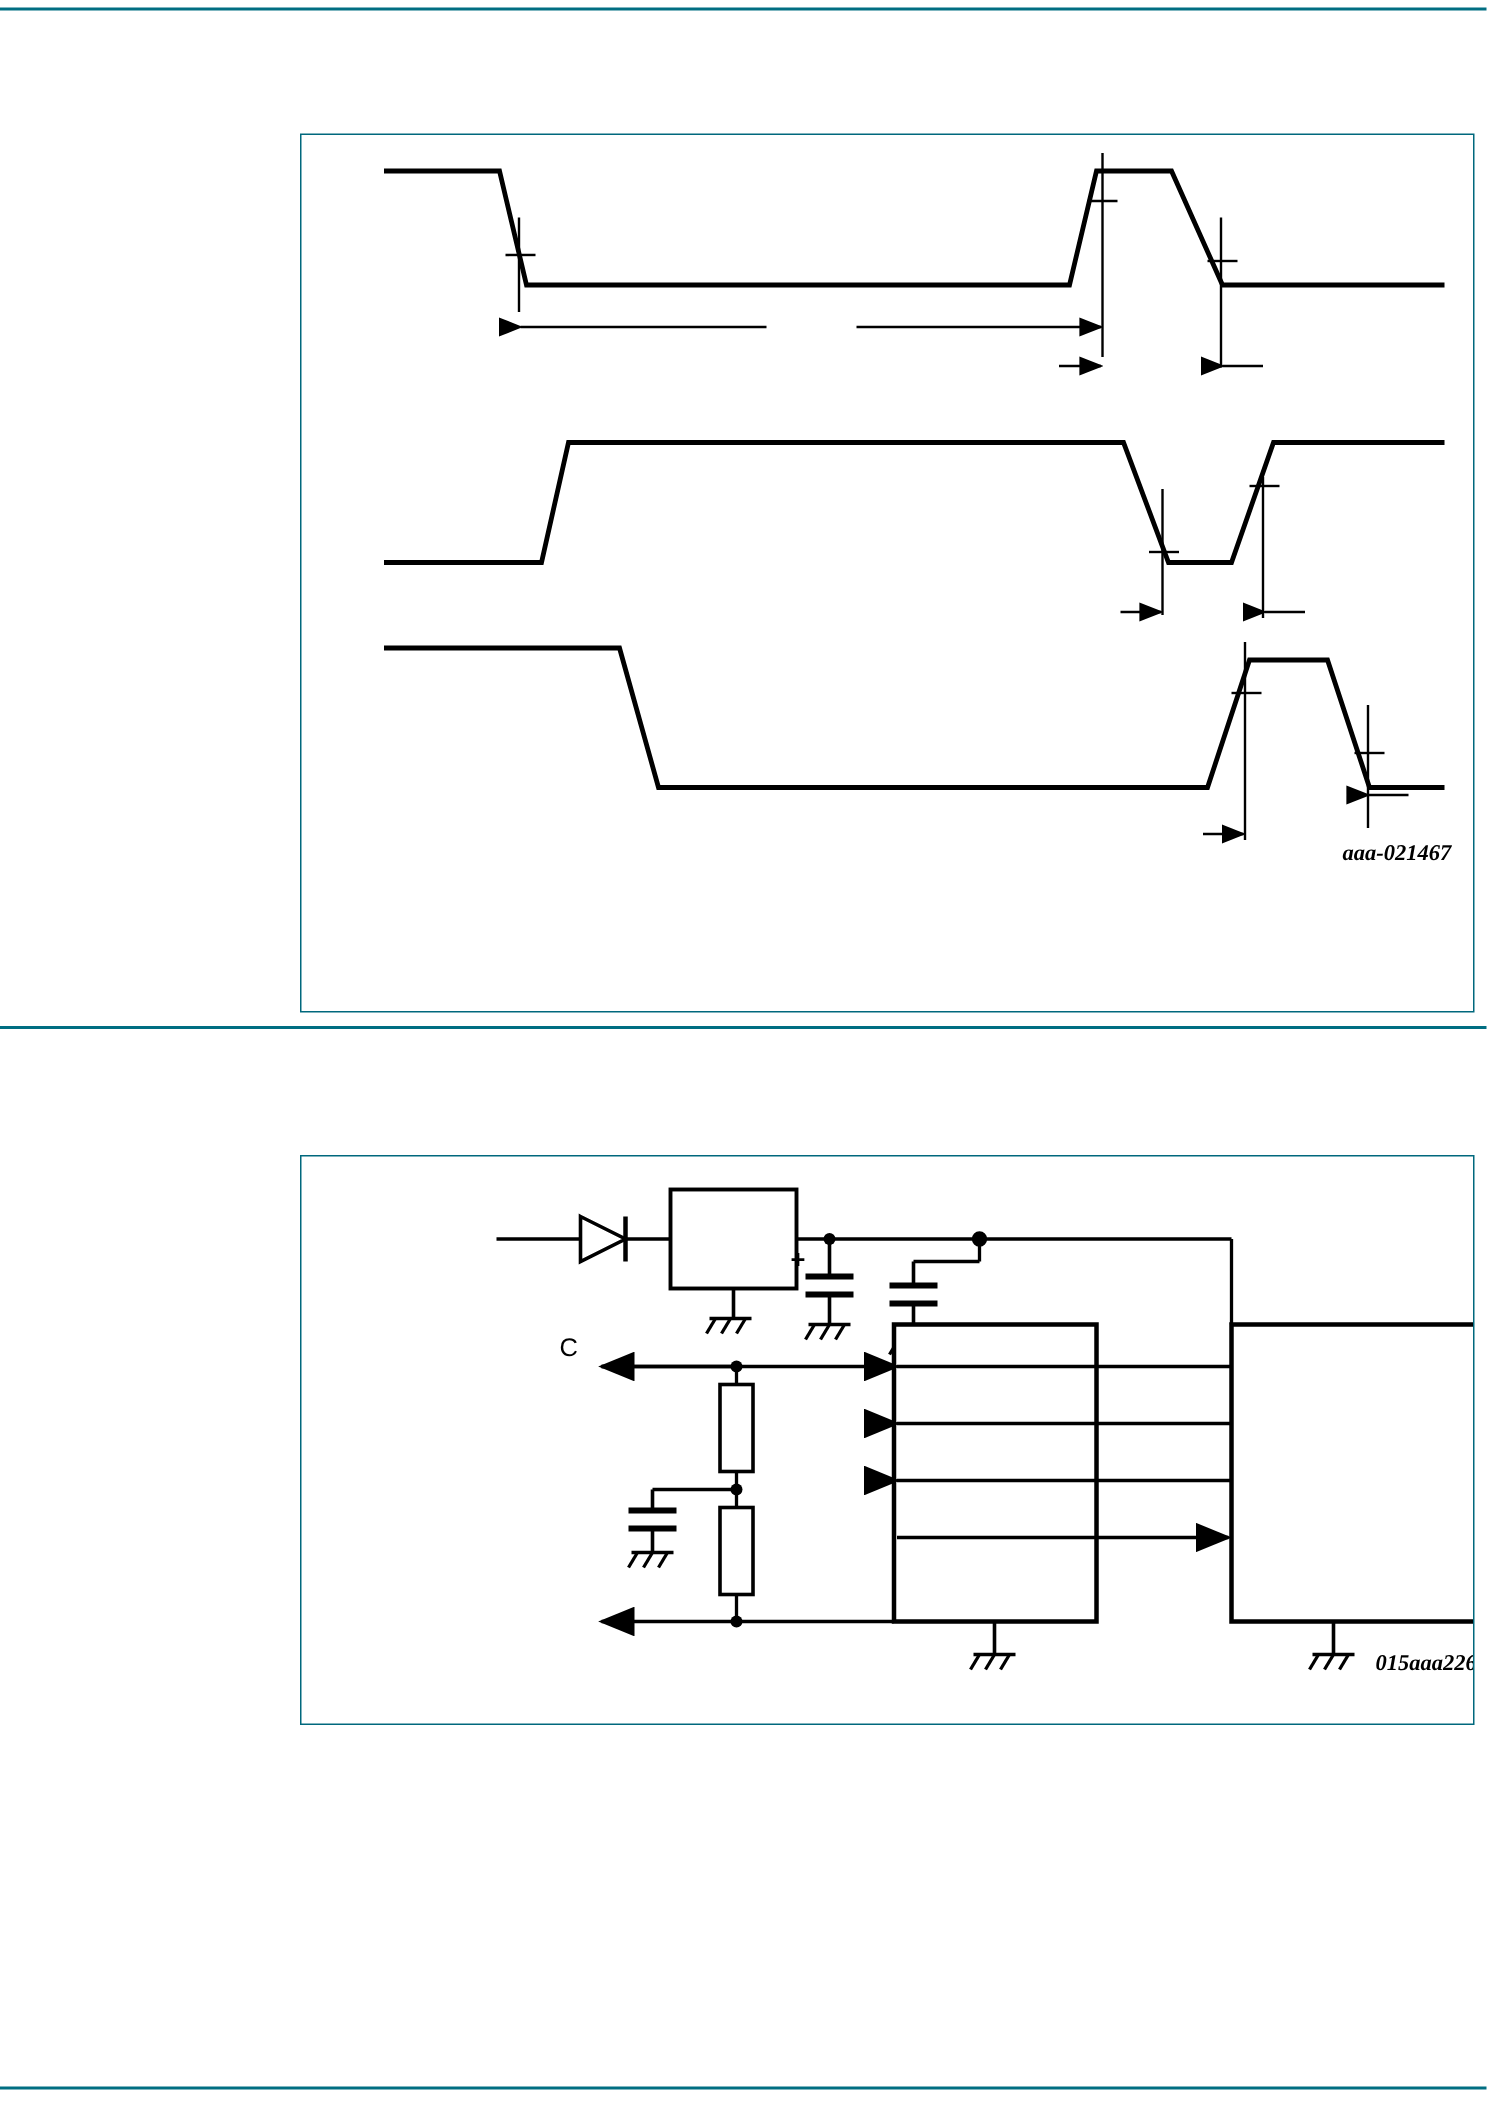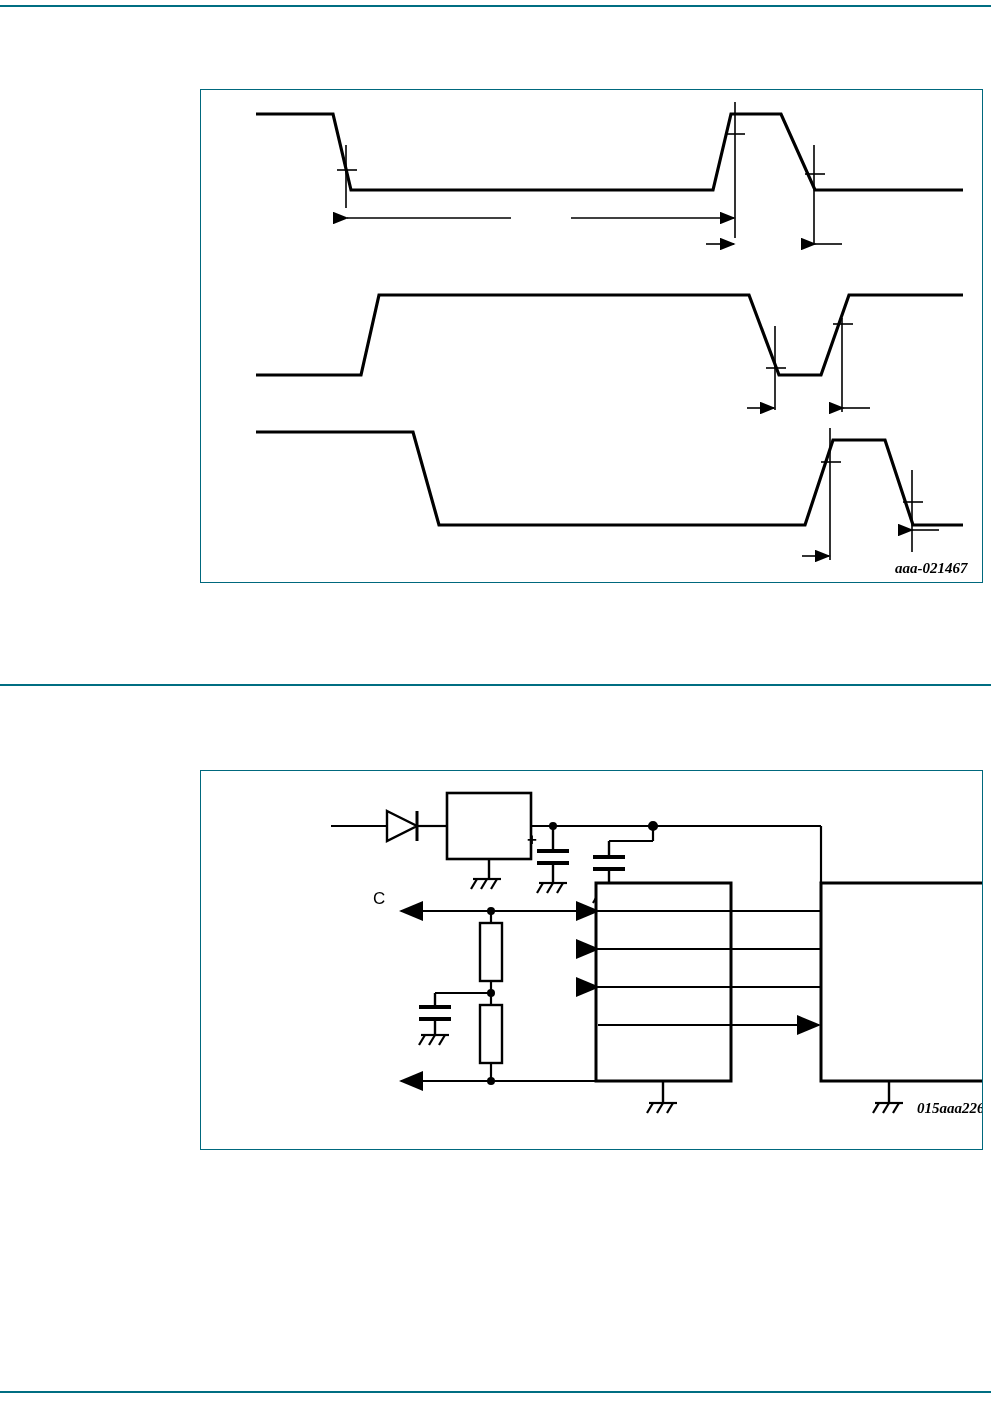--- a/index.html
+++ b/index.html
@@ -28,21 +28,21 @@
   .figure-box {
     position: absolute;
     border: 1.6px solid #00687d;
     background: #ffffff;
     box-sizing: border-box;
   }
   #figure-timing {
     left: 200px;
     top: 89px;
     width: 783px;
-    height: 494px;
+    height: 586px;
   }
   #figure-circuit {
     left: 200px;
     top: 770px;
     width: 783px;
     height: 380px;
   }
   .fig-svg {
     position: absolute;
     left: 0;

